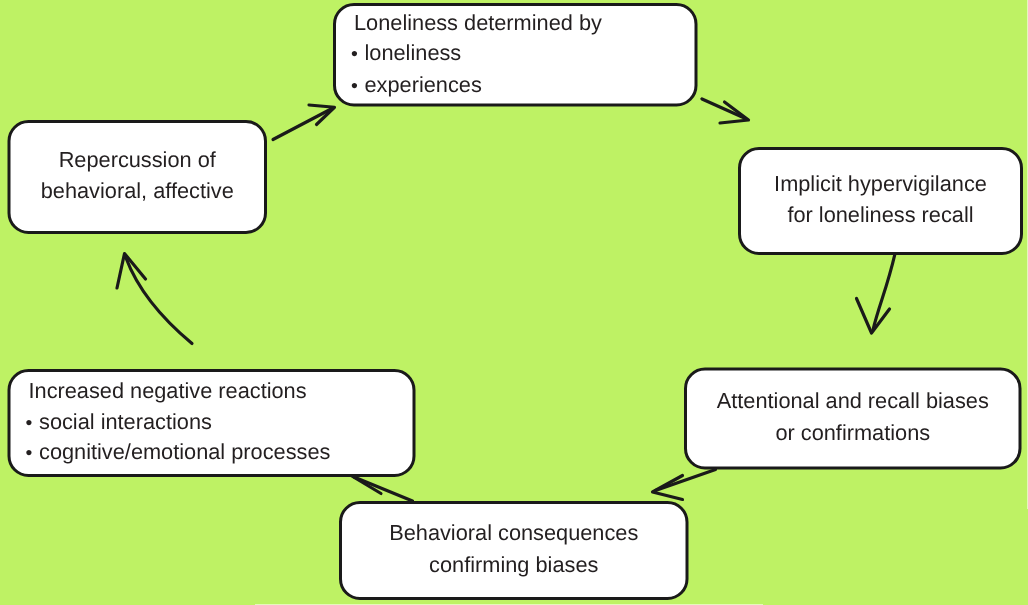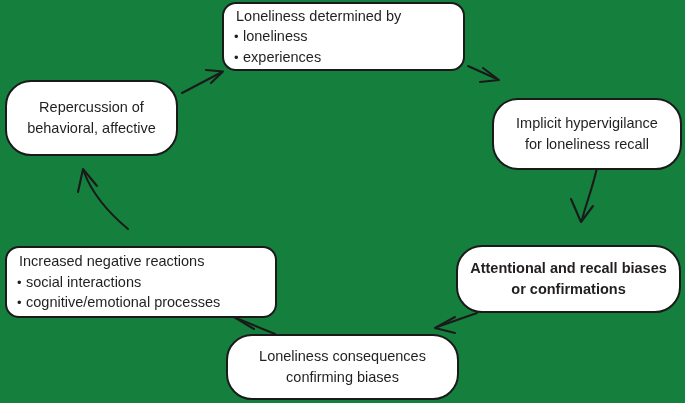--- a/index.html
+++ b/index.html
@@ -4,39 +4,38 @@
 <style>
   html, body {
     margin: 0;
     padding: 0;
     background: #ffffff;
   }
   #diagram-root {
     position: relative;
     width: 685px;
     height: 403px;
-    background: #15803d;
+    background: #bef264;
     font-family: "Liberation Sans", sans-serif;
     overflow: hidden;
   }
   .node {
     position: absolute;
     box-sizing: border-box;
     border: 2.6px solid #1a1a1a;
     border-radius: 14px;
     background: #ffffff;
     color: #231f20;
     display: flex;
     flex-direction: column;
     justify-content: center;
   }
   .node.centered {
     align-items: center;
     text-align: center;
-    border-radius: 26px;
   }
   .node-line {
     font-size: 14.5px;
     line-height: 1.42;
     white-space: nowrap;
   }
   .node.centered .node-line {
     padding: 0 6px;
   }
   .node.listed {
@@ -128,27 +127,27 @@
       <span class="bullet-dot">•</span>
       <span>experiences</span>
     </div>
   </div>
 
   <div class="node centered" style="left:492px; top:70px; width:190px; height:72px;margin-top:28px;">
     <div class="node-line">Implicit hypervigilance</div>
     <div class="node-line">for loneliness recall</div>
   </div>
 
-  <div class="node centered" style="left:456px; top:245px; width:225px; height:68px;font-weight:bold;">
+  <div class="node centered" style="left:456px; top:245px; width:225px; height:68px;">
     <div class="node-line">Attentional and recall biases</div>
     <div class="node-line">or confirmations</div>
   </div>
 
   <div class="node centered" style="left:226px; top:334px; width:233px; height:66px;">
-    <div class="node-line">Loneliness consequences</div>
+    <div class="node-line">Behavioral consequences</div>
     <div class="node-line">confirming biases</div>
   </div>
 
   <div class="node listed" style="left:5px; top:246px; width:272px; height:72px;">
     <div class="node-line heading">Increased negative reactions</div>
     <div class="bullet-line">
       <span class="bullet-dot">•</span>
       <span>social interactions</span>
     </div>
     <div class="bullet-line">

